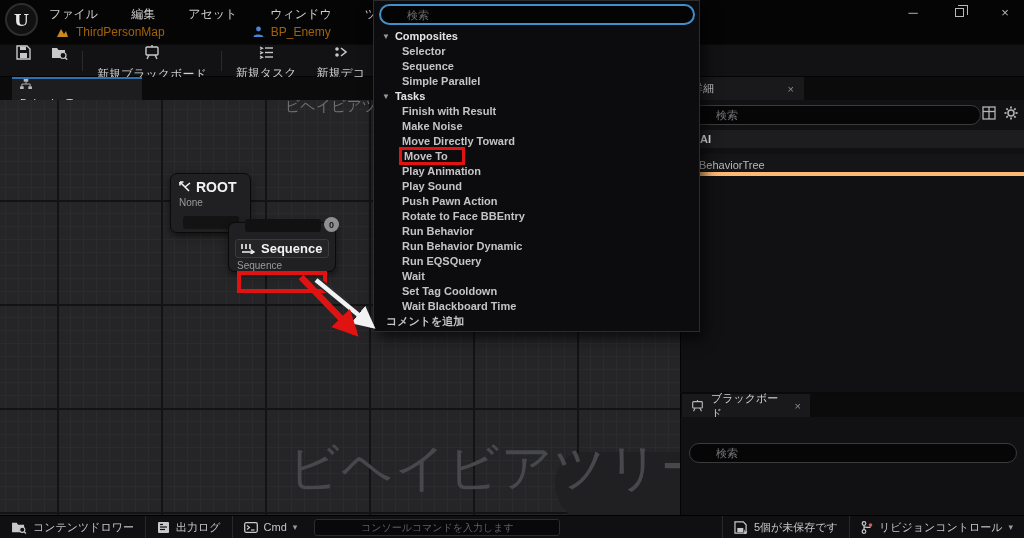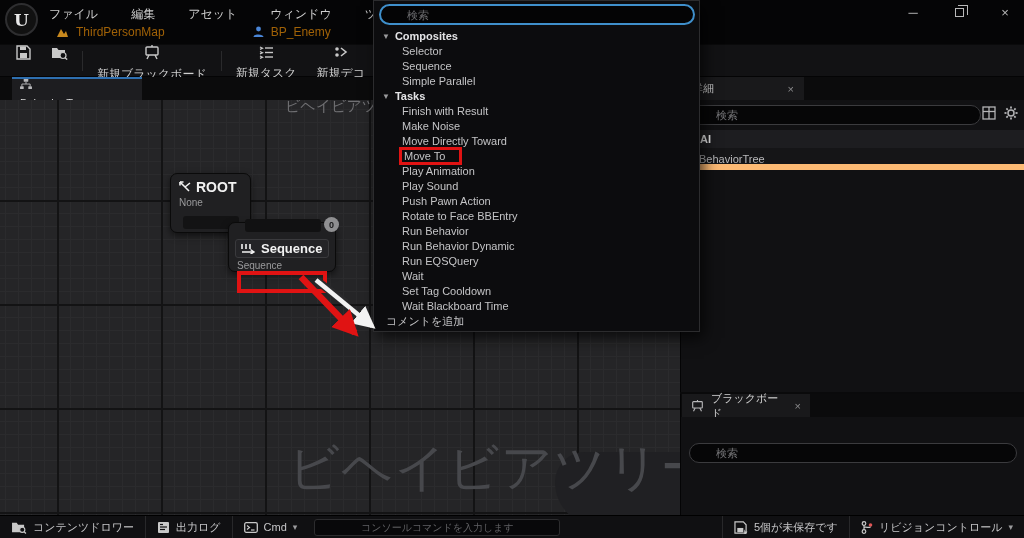--- a/index.html
+++ b/index.html
@@ -77,37 +77,37 @@
   #anno-seq-pin { left:237px; top:271px; width:90px; height:22px; }
   #graph-annos { left:0; top:100px; width:680px; height:415px; z-index:55; pointer-events:none; }
 
   
   #ctx-menu { left:373px; top:0; width:327px; height:332px; background:#0c0c0e;
     border:1px solid #2c2c2e; box-shadow:4px 6px 14px rgba(0,0,0,.7); z-index:50; }
   #ctx-search { position:absolute; left:5px; top:3px; width:316px; height:21px; border-radius:11px;
     border:2px solid #3f8fcb; background:#040405; color:#d0d0d0; font-size:11px; padding:0 8px 0 26px; outline:none; }
   #ctx-search::placeholder { color:#6f6f72; }
   #ctx-list { position:absolute; left:0; top:28px; width:100%; font-size:11px; }
-  .ctx-row { height:15px; line-height:15px; white-space:nowrap; }
+  .ctx-row { height:15px; line-height:15px; white-space:nowrap;font-weight:bold; }
   .ctx-header { padding-left:8px; color:#e4e4e6; font-weight:bold; }
   .ctx-header .tri { display:inline-block; font-size:8px; color:#9a9a9c; margin-right:5px; vertical-align:1px; }
   .ctx-item { padding-left:28px; color:#c4c4c6; }
   .ctx-footer { padding-left:12px; color:#c4c4c6; }
   .red-outline { outline:3px solid #e01313; outline-offset:0px; }
 
   
   #details-panel { left:680px; top:100px; width:344px; height:292px; background:#111113; border-left:1px solid #040405; }
   .search-pill { position:absolute; height:20px; border-radius:10px; border:1px solid #3b3b3e;
     background:#060607; color:#c8c8c8; font-size:11px; padding:0 8px 0 26px; outline:none; }
   .search-pill::placeholder { color:#77777a; }
   #details-search { left:8px; top:5px; width:292px; }
   #details-cat { left:1px; top:30px; width:342px; height:18px; background:#1d1d20; color:#e8e8e8;
     font-size:11px; font-weight:bold; line-height:18px; padding-left:18px; }
-  #details-prop { left:1px; top:48px; width:342px; height:22px; background:#151517; color:#b8b8ba;
-    font-size:11px; line-height:22px; padding-left:17px; border-bottom:6px solid #fdba74; }
+  #details-prop { left:1px; top:54px; width:342px; height:22px; background:#151517; color:#b8b8ba;
+    font-size:11px; line-height:22px; padding-left:17px; border-bottom:4px solid #fdba74; }
   .panel-icons { position:absolute; right:6px; top:6px; display:flex; gap:8px; color:#b4b4b6; }
 
   #bb-tab-row { left:680px; top:394px; width:344px; height:23px; background:#0b0b0c; border-left:1px solid #040405; }
   #bb-tab { left:682px; top:394px; width:128px; height:23px; background:#19191b;
     display:flex; align-items:center; gap:7px; padding:0 9px; font-size:11px; color:#cfcfcf; }
   #bb-tab .close { margin-left:auto; color:#8a8a8c; font-size:11px; }
   #bb-panel { left:680px; top:417px; width:344px; height:98px; background:#111113; border-left:1px solid #040405; }
   #bb-search { left:8px; top:26px; width:328px; }
 
   

